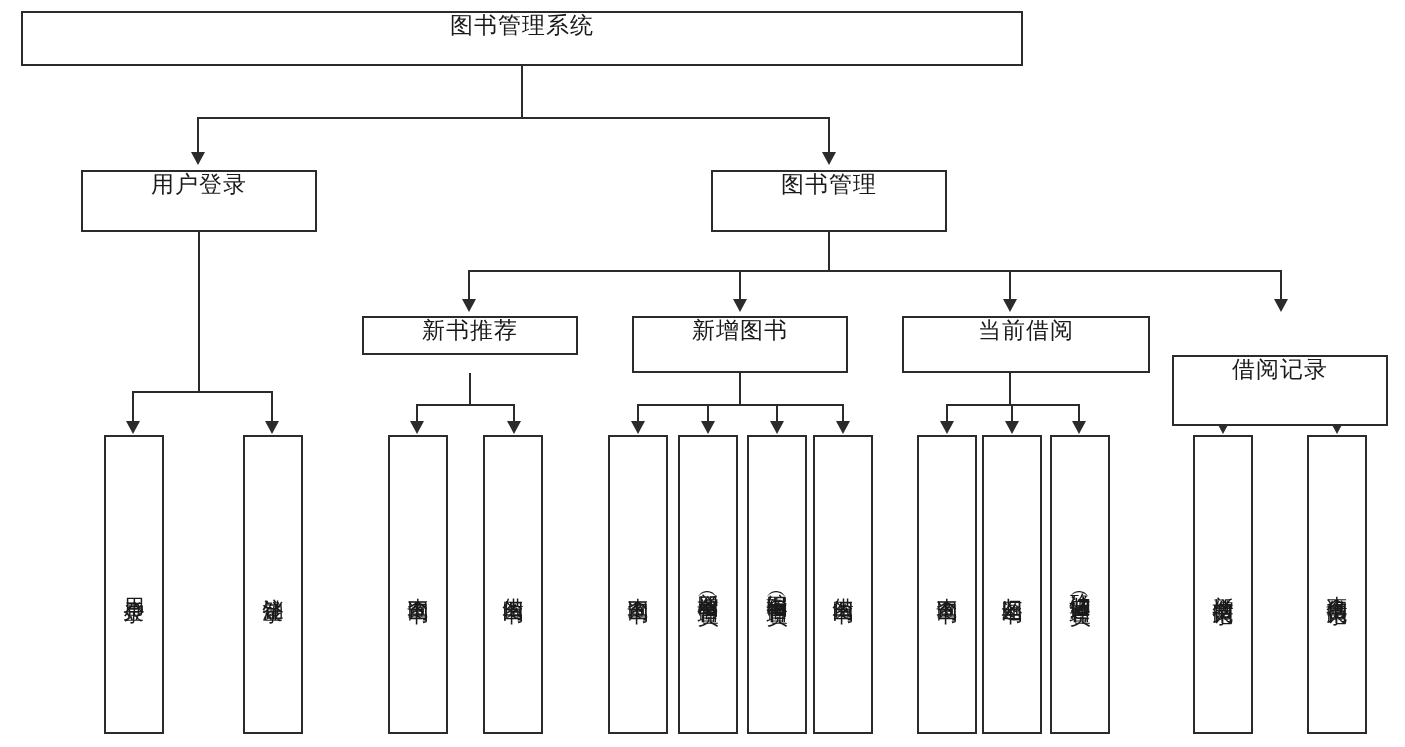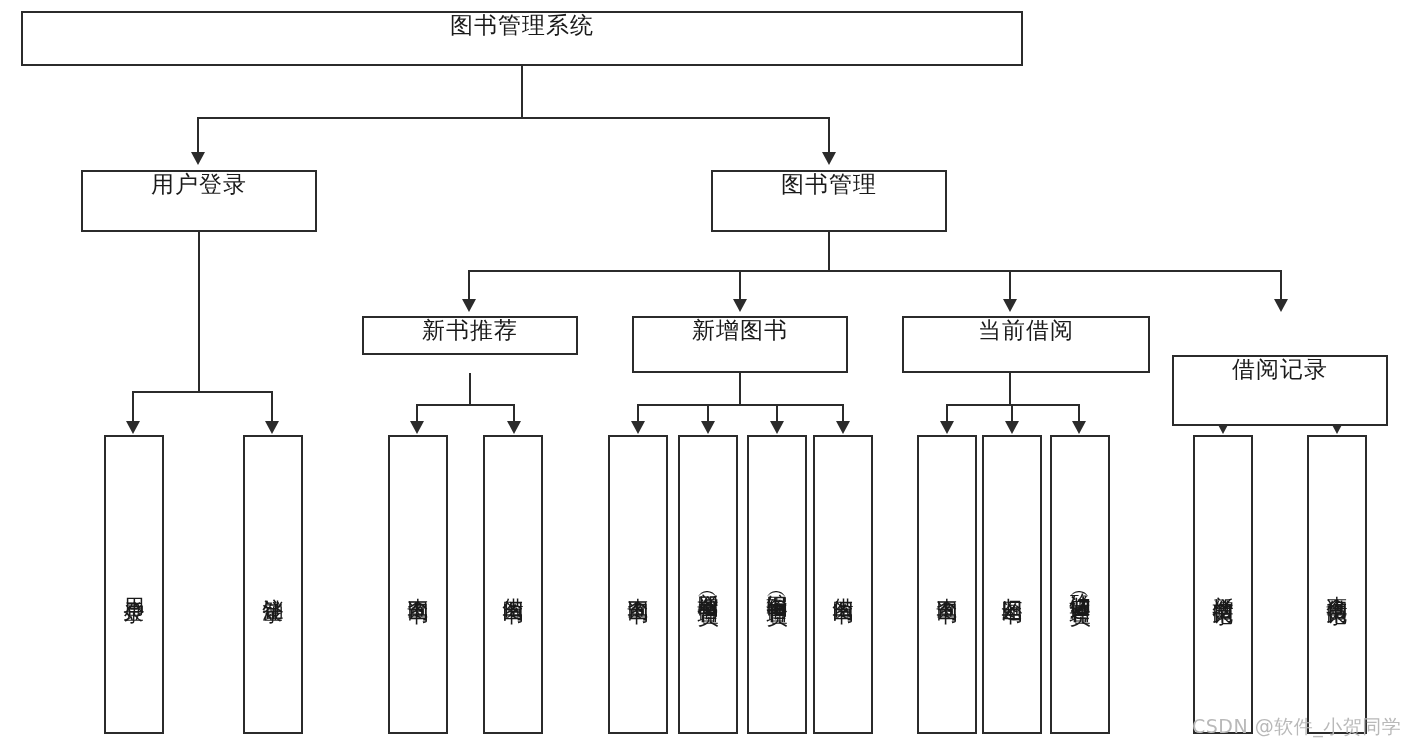--- a/index.html
+++ b/index.html
@@ -206,15 +206,14 @@
     <span class="vtext">确认归还（管理员）</span>
   </div>
 
   <div class="node vert" style="left:1193px; top:435px; width:60px; height:299px;">
     <span class="vtext">新增借阅记录</span>
   </div>
   <div class="node vert" style="left:1307px; top:435px; width:60px; height:299px;">
     <span class="vtext">查询借阅记录</span>
   </div>
 
-  <div id="watermark" style="left:1192px; top:714px;">CSDN @软件_小贺同学</div>
 
 </div>
 
 </body></html>

